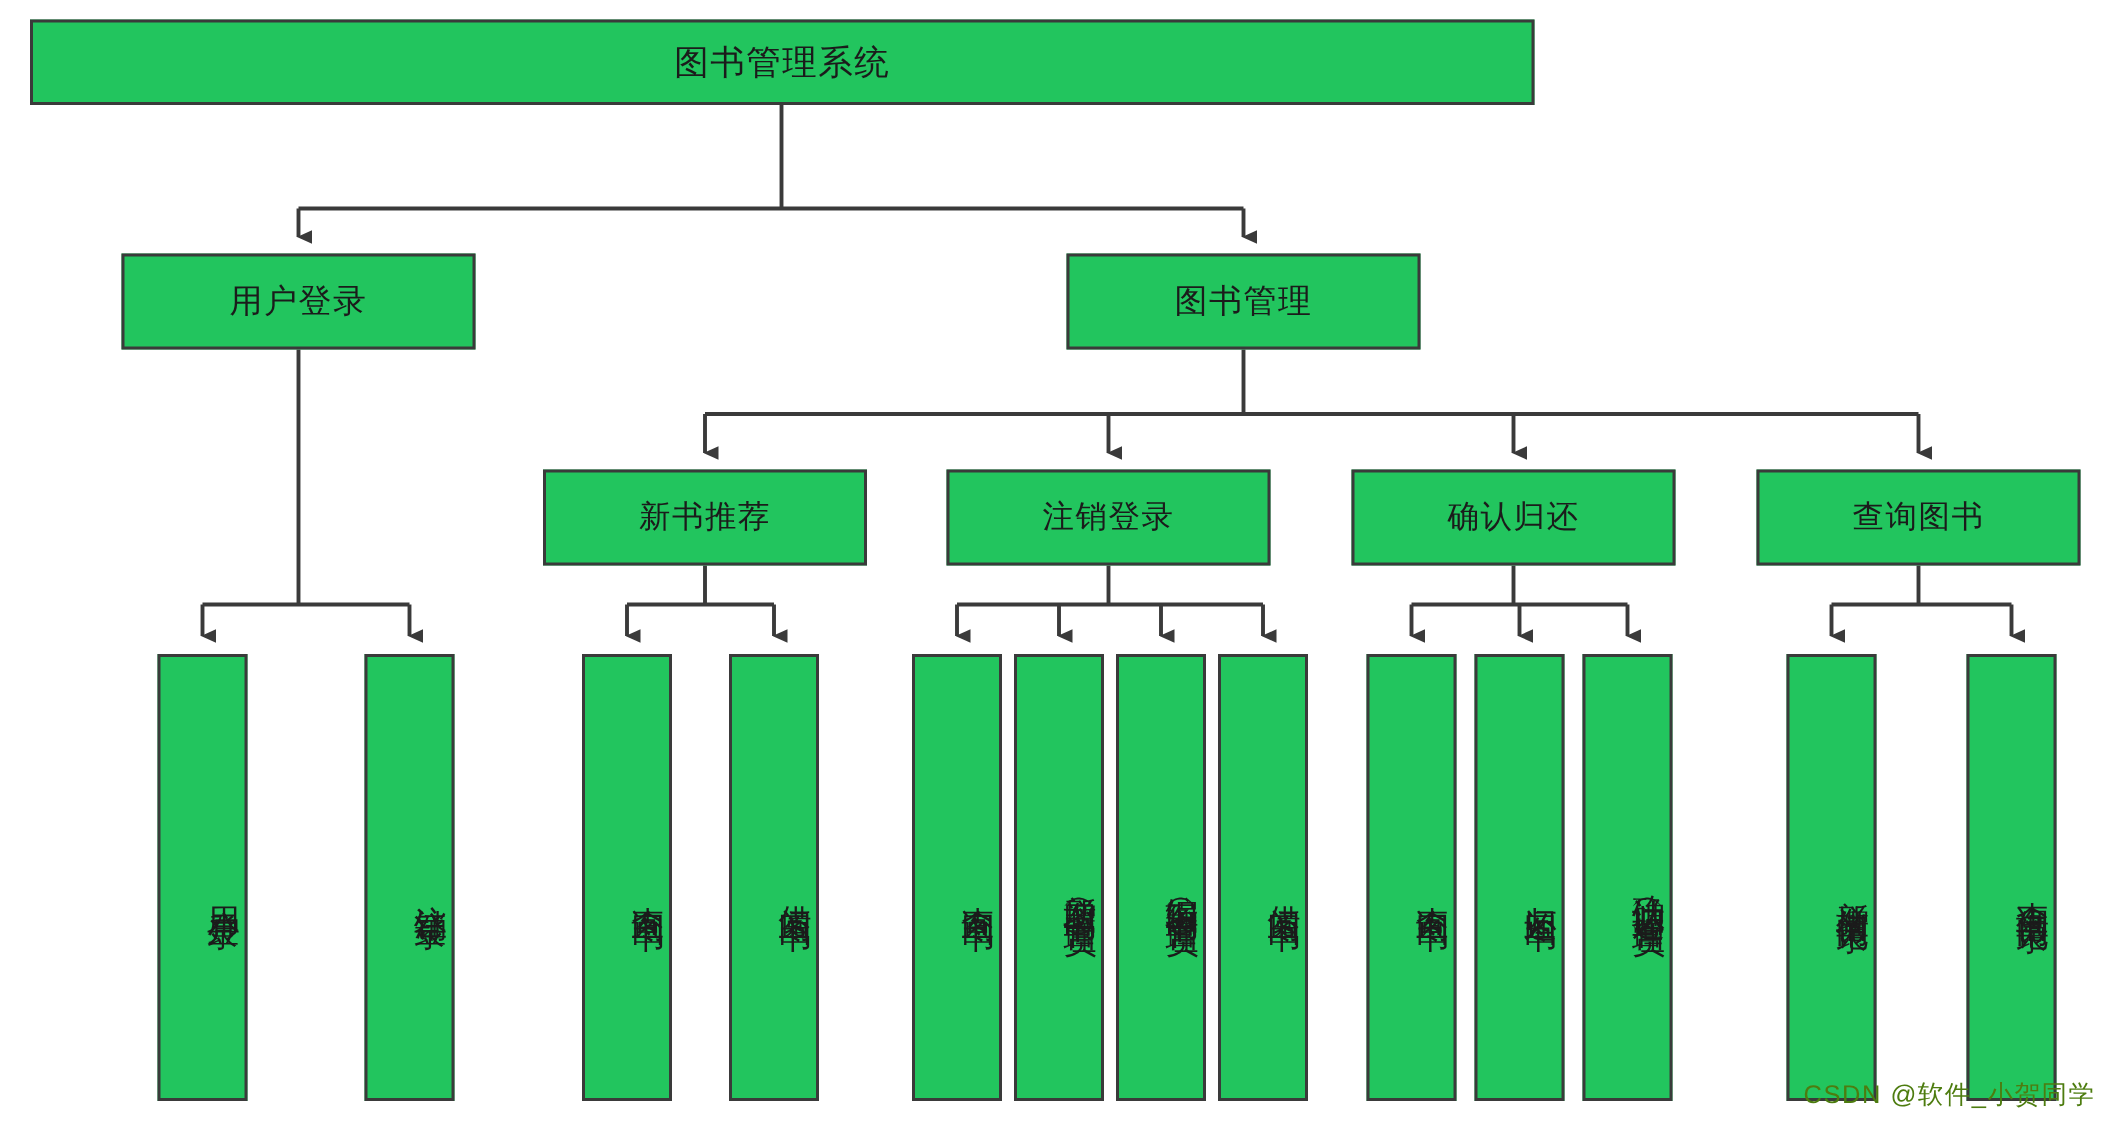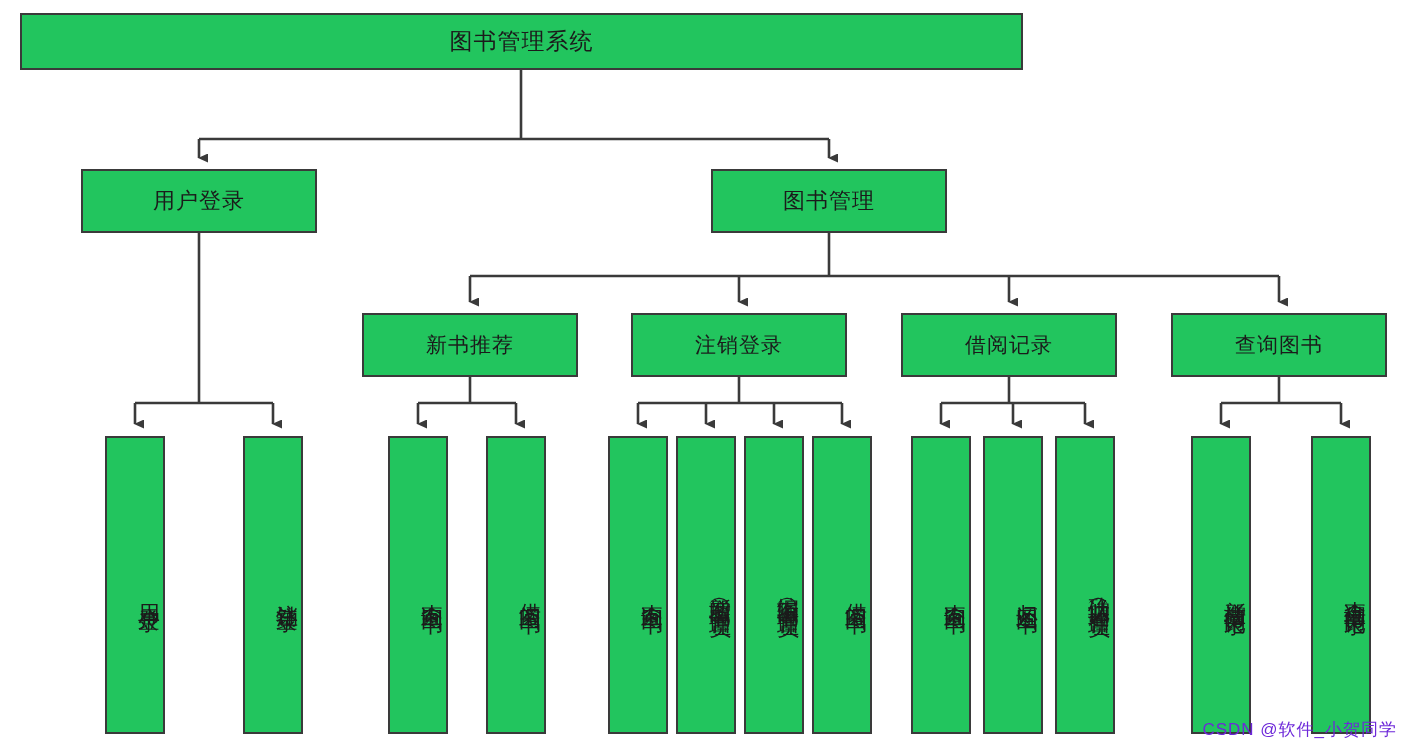--- a/index.html
+++ b/index.html
@@ -44,21 +44,21 @@
     writing-mode:vertical-rl;
     text-orientation:upright;
     display:block;
   }
 
   #watermark{
     position:absolute;
     right:8px;
     bottom:6px;
     font-size:17px;
-    color:#6d28d9;
+    color:#4d7c0f;
     letter-spacing:1px;
     user-select:none;
     white-space:nowrap;
     margin-top:36px;
   }
 </style>
 </head>
 <body>
 
 <div id="diagram-root">
@@ -124,21 +124,21 @@
     <span class="lbl">图书管理</span>
   </div>
 
   <div class="node level3" style="left: 362px; top: 313px; width: 216px; height: 64px;">
     <span class="lbl">新书推荐</span>
   </div>
   <div class="node level3" style="left: 631px; top: 313px; width: 216px; height: 64px;">
     <span class="lbl">注销登录</span>
   </div>
   <div class="node level3" style="left: 901px; top: 313px; width: 216px; height: 64px;">
-    <span class="lbl">借阅记录</span>
+    <span class="lbl">确认归还</span>
   </div>
   <div class="node level3" style="left: 1171px; top: 313px; width: 216px; height: 64px;">
     <span class="lbl">查询图书</span>
   </div>
 
   <div class="node leaf" style="left: 105px; top: 436px; width: 60px; height: 298px;">
     <span class="lbl">用户登录</span>
   </div>
   <div class="node leaf" style="left: 243px; top: 436px; width: 60px; height: 298px;">
     <span class="lbl">注销登录</span>

